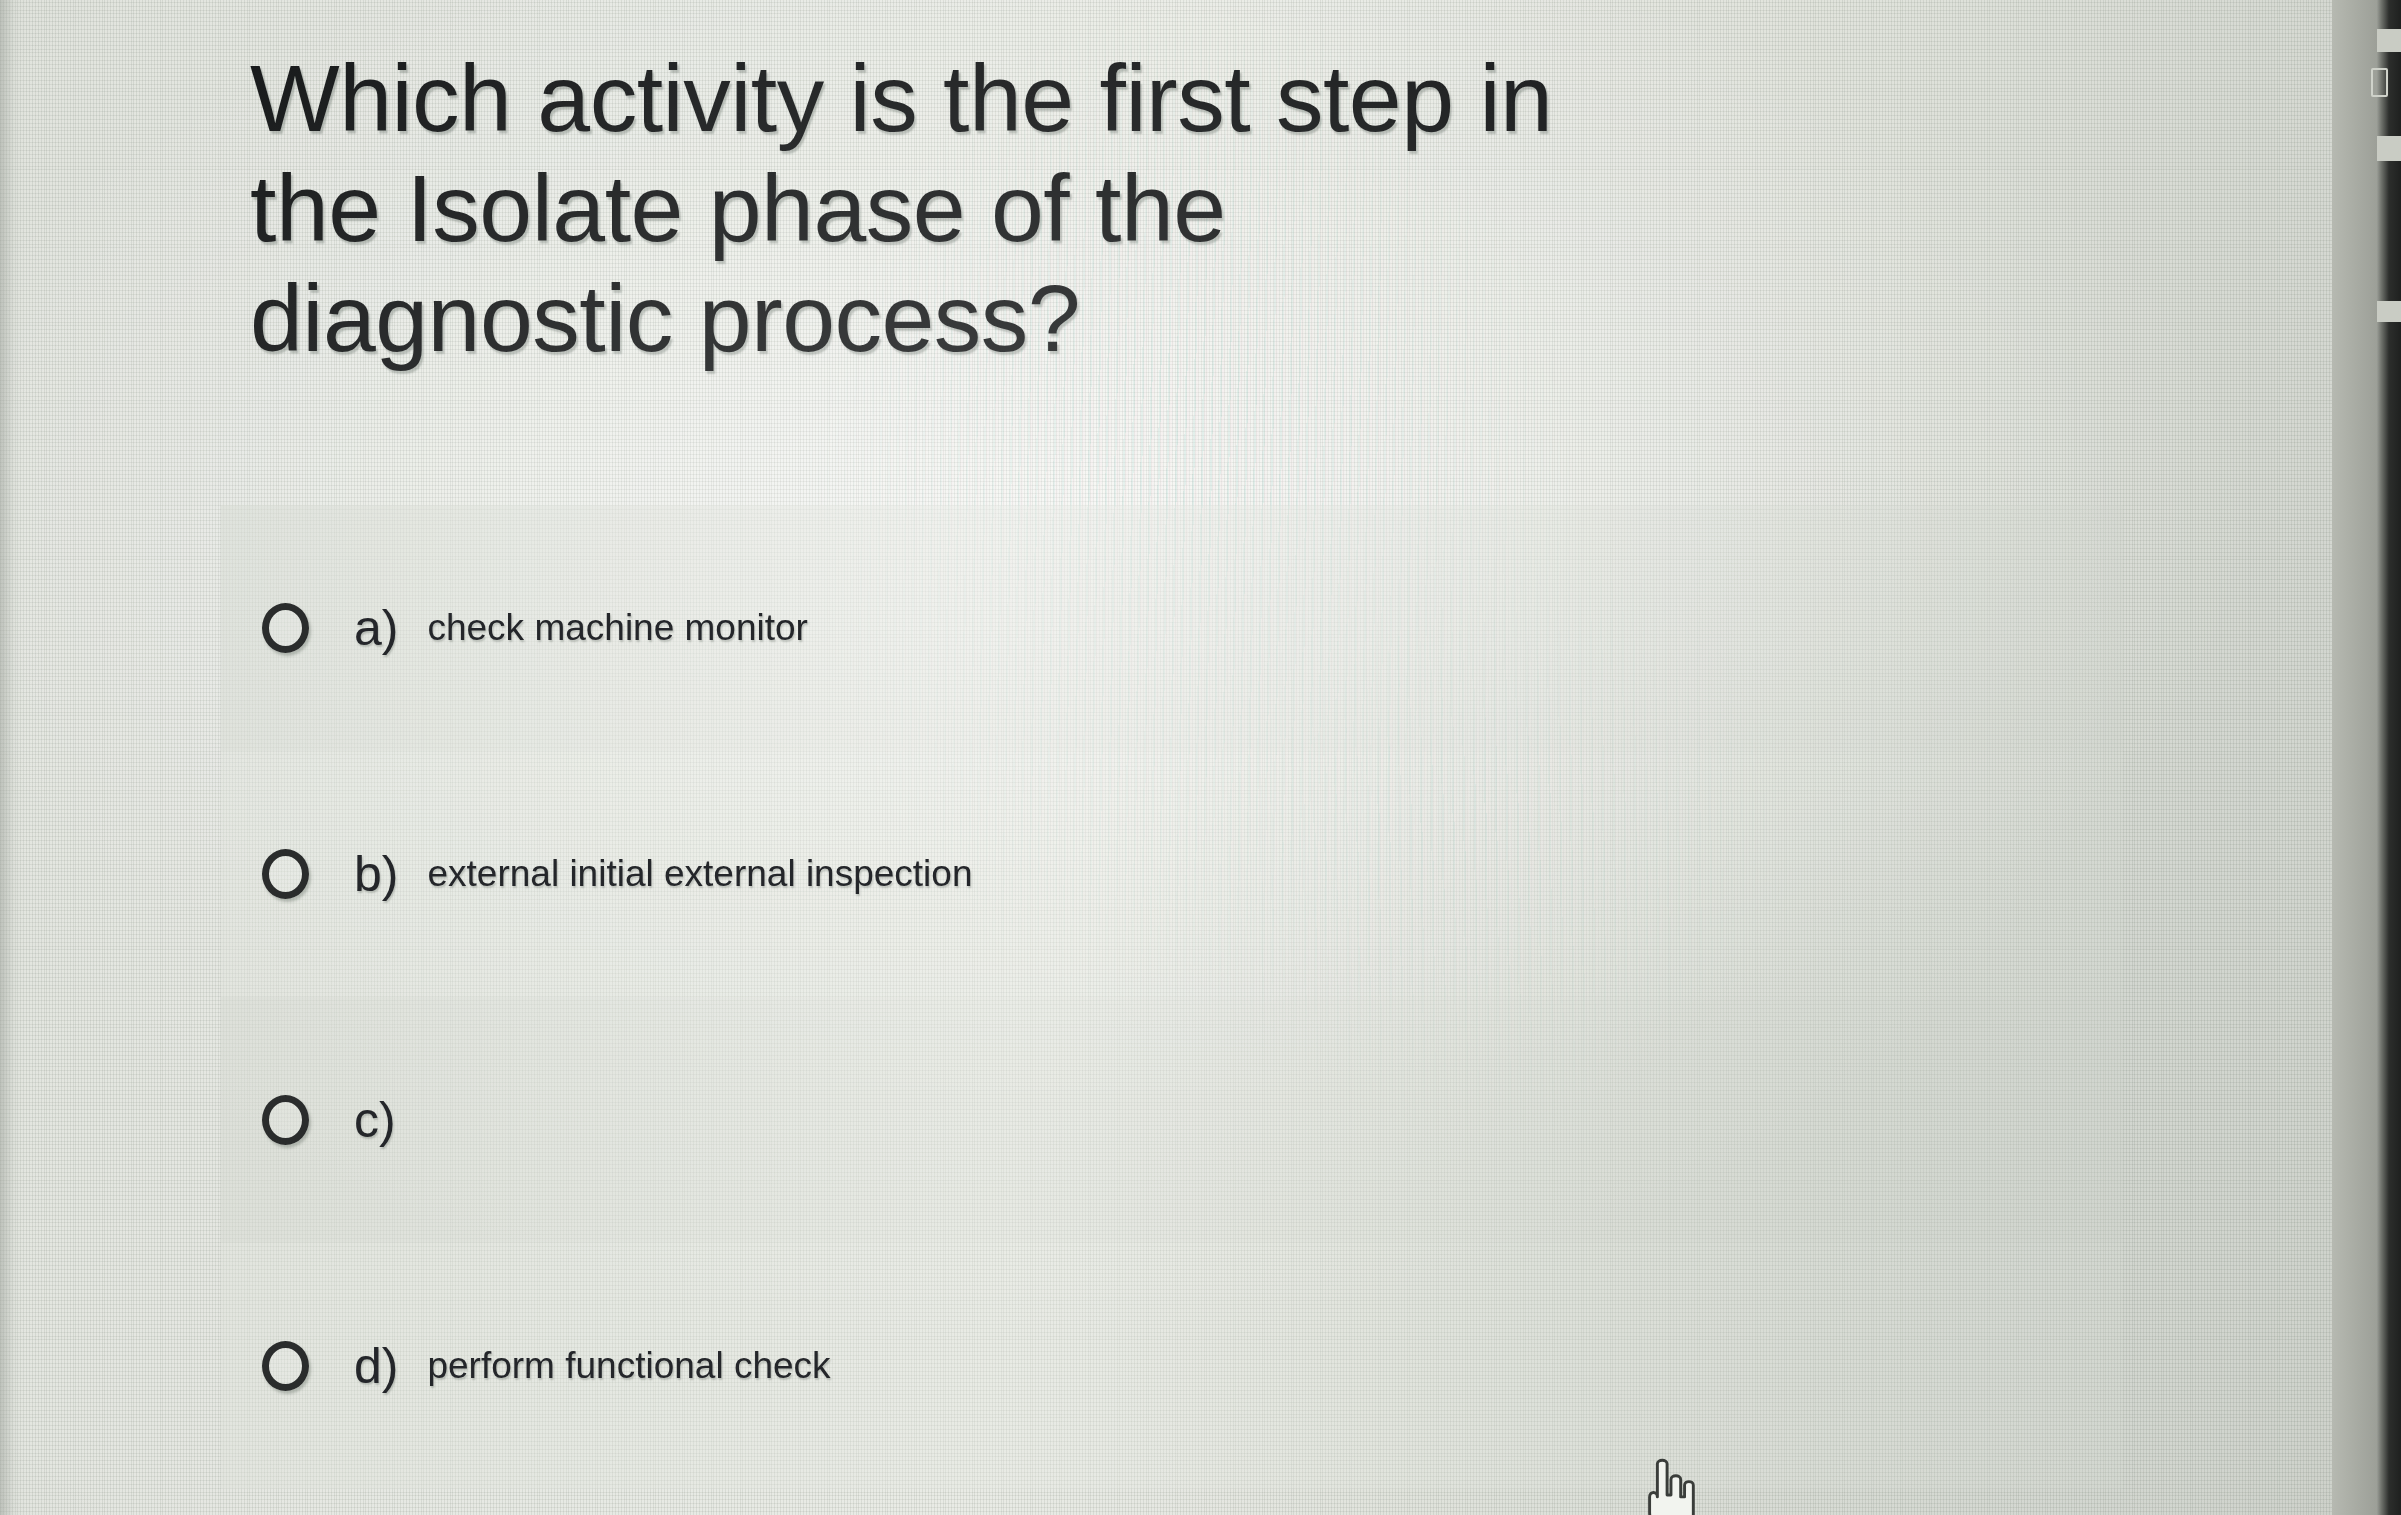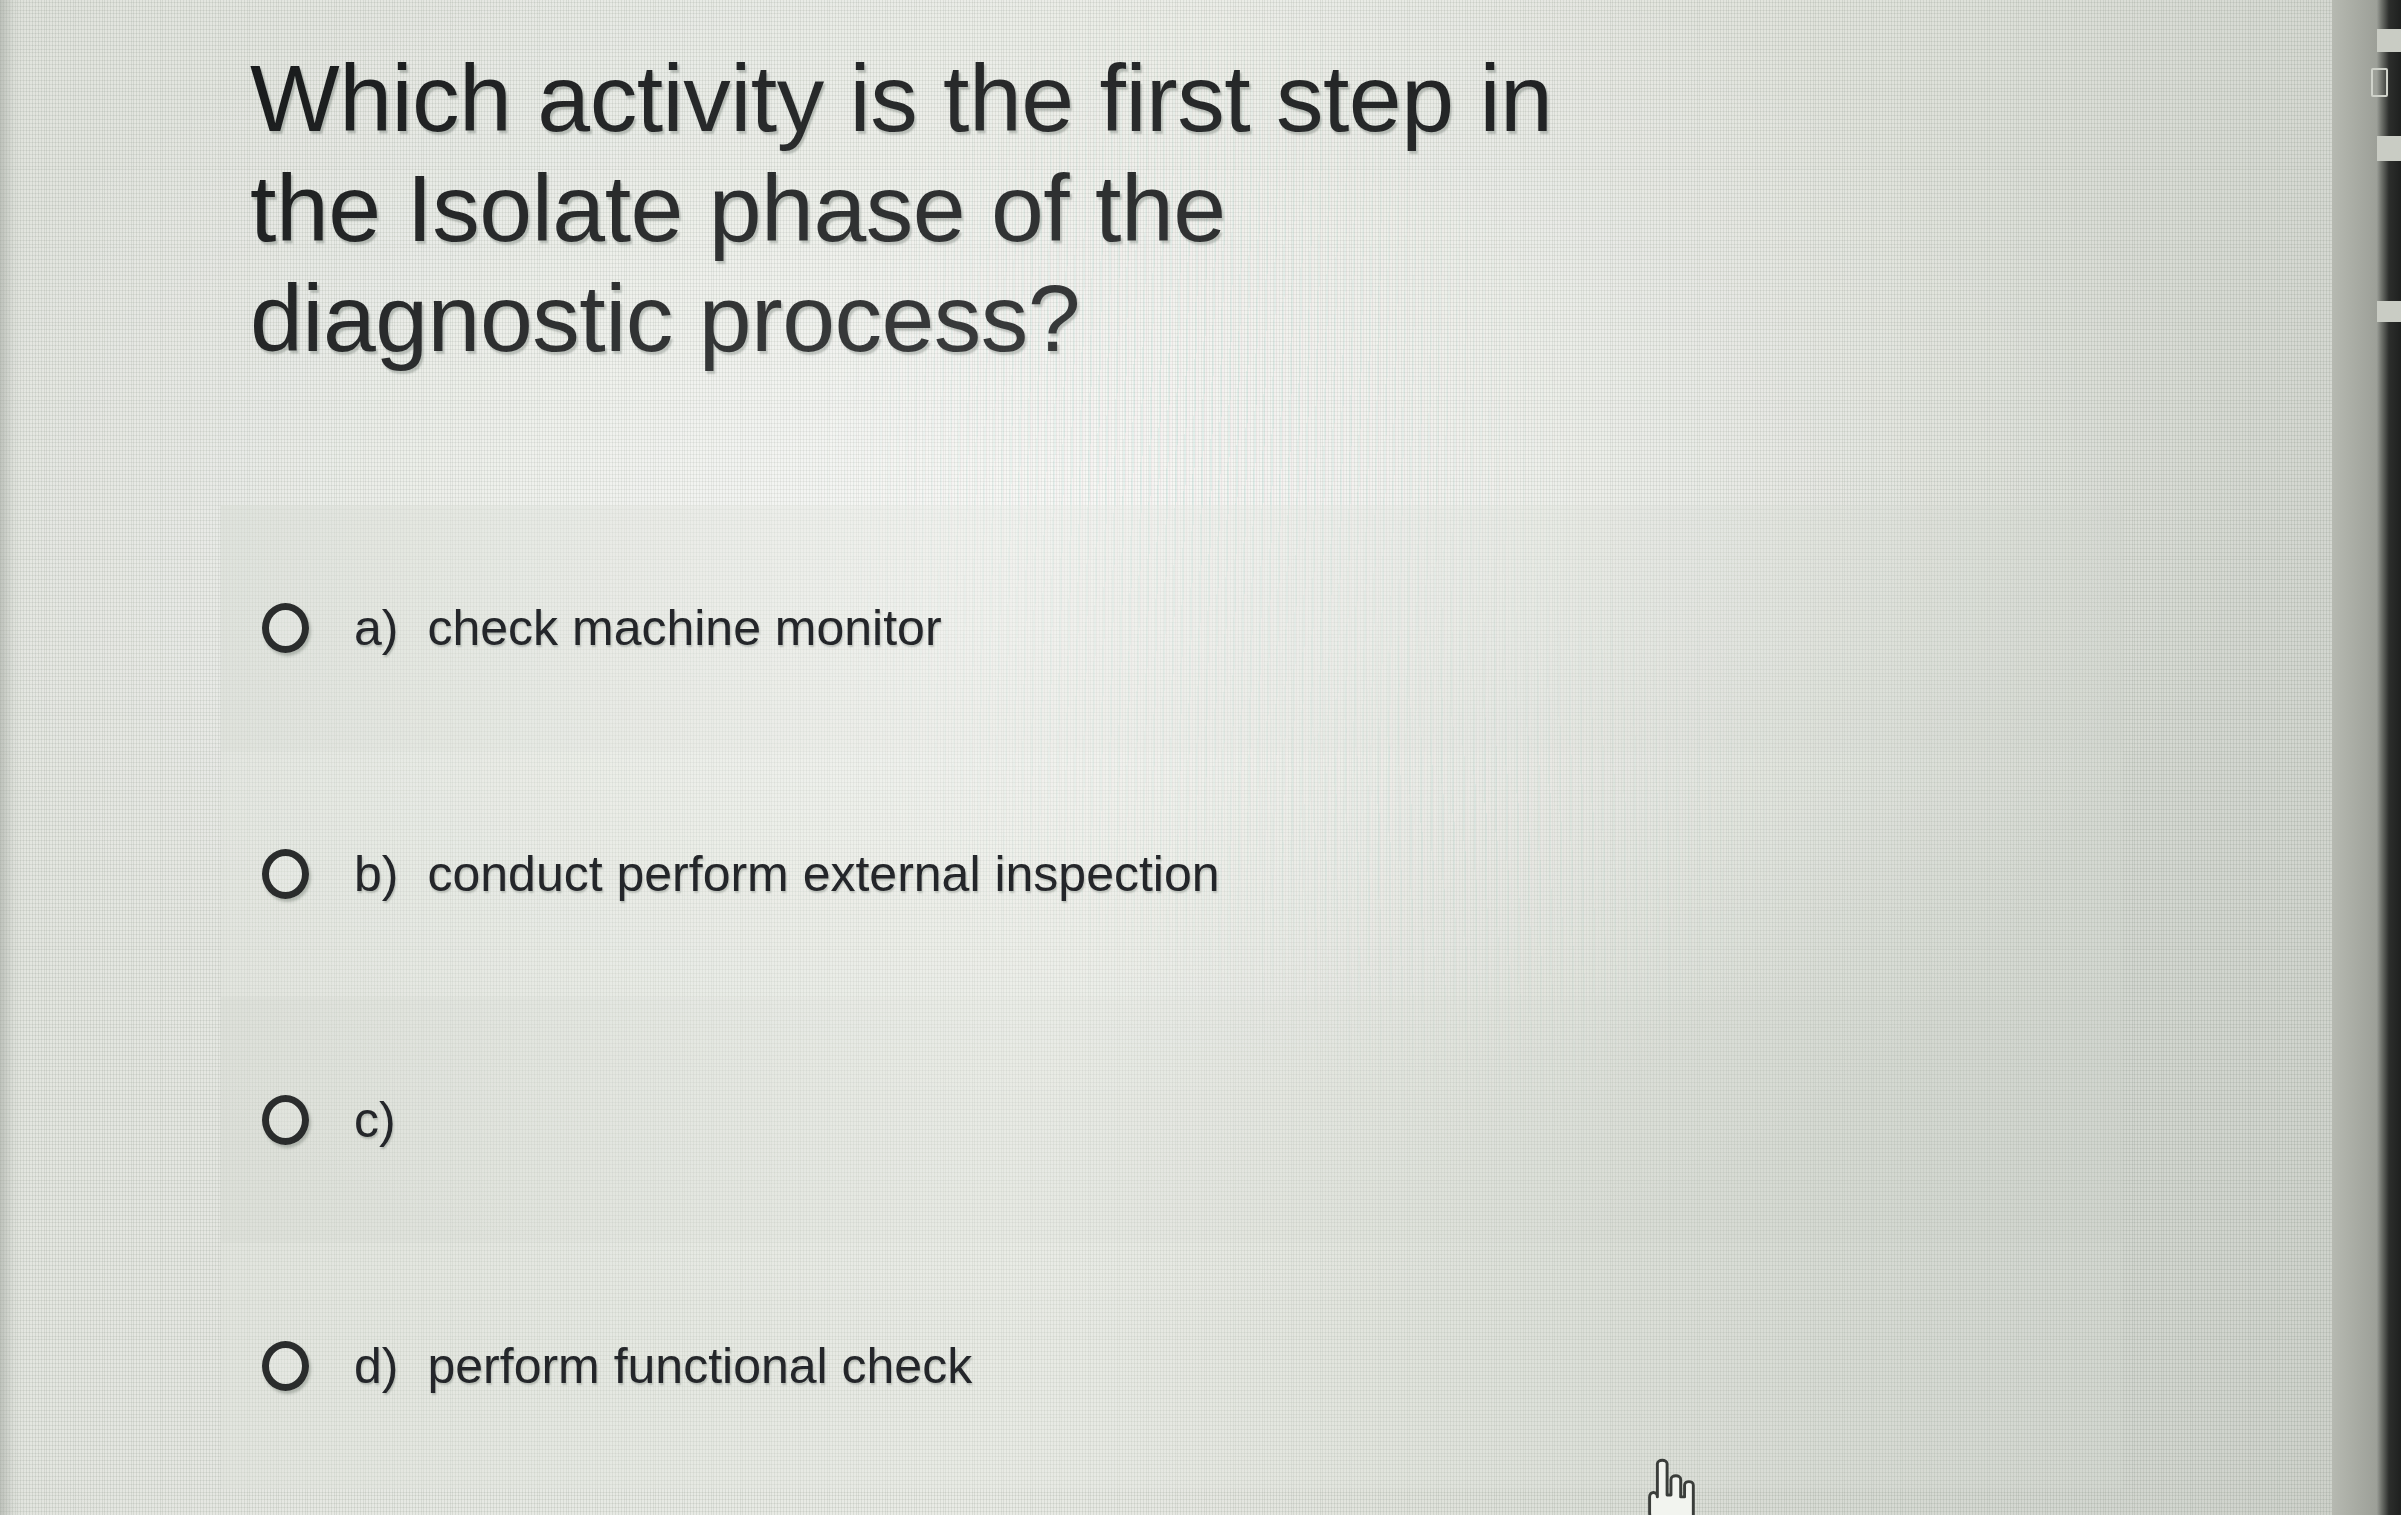--- a/index.html
+++ b/index.html
@@ -205,21 +205,21 @@
     z-index: 2;
     font-size: 50px;
     color: #24262a;
     margin-right: 29px;
     white-space: nowrap;
     text-shadow: 1px 1.9px 1.9px rgba(120,128,120,0.40);
   }
   .opt-text {
     position: relative;
     z-index: 2;
-    font-size: 50px;
+    font-size: 37px;
     color: #24262a;
     white-space: nowrap;
     text-shadow: 1px 1.9px 1.9px rgba(120,128,120,0.40);
   }
 
   
   .cursor {
     position: absolute;
     left: 1636px;
     top: 1454px;
@@ -254,21 +254,21 @@
         <div class="row-bg"></div>
         <span class="radio"></span>
         <span class="opt-letter">a)</span>
         <span class="opt-text">check machine monitor</span>
       </div>
 
       <div class="option-row alt">
         <div class="row-bg"></div>
         <span class="radio"></span>
         <span class="opt-letter">b)</span>
-        <span class="opt-text">conduct perform external inspection</span>
+        <span class="opt-text">external initial external inspection</span>
       </div>
 
       <div class="option-row">
         <div class="row-bg"></div>
         <span class="radio"></span>
         <span class="opt-letter">c)</span>
       </div>
 
       <div class="option-row alt">
         <div class="row-bg"></div>

